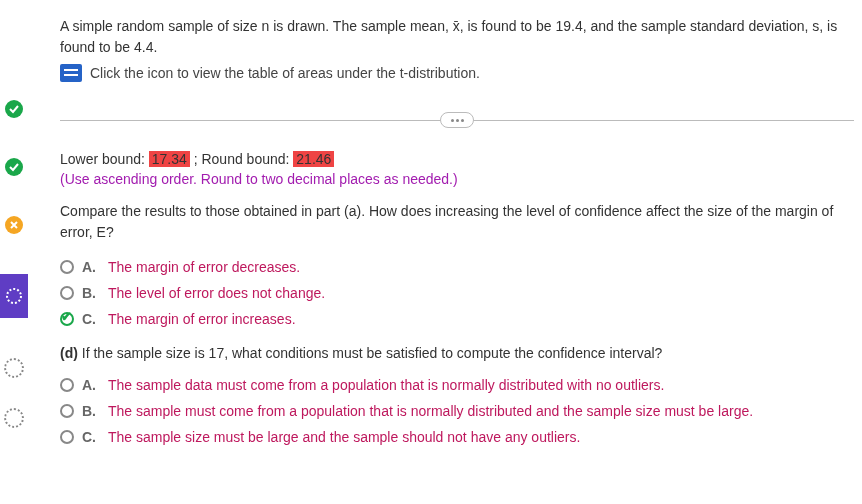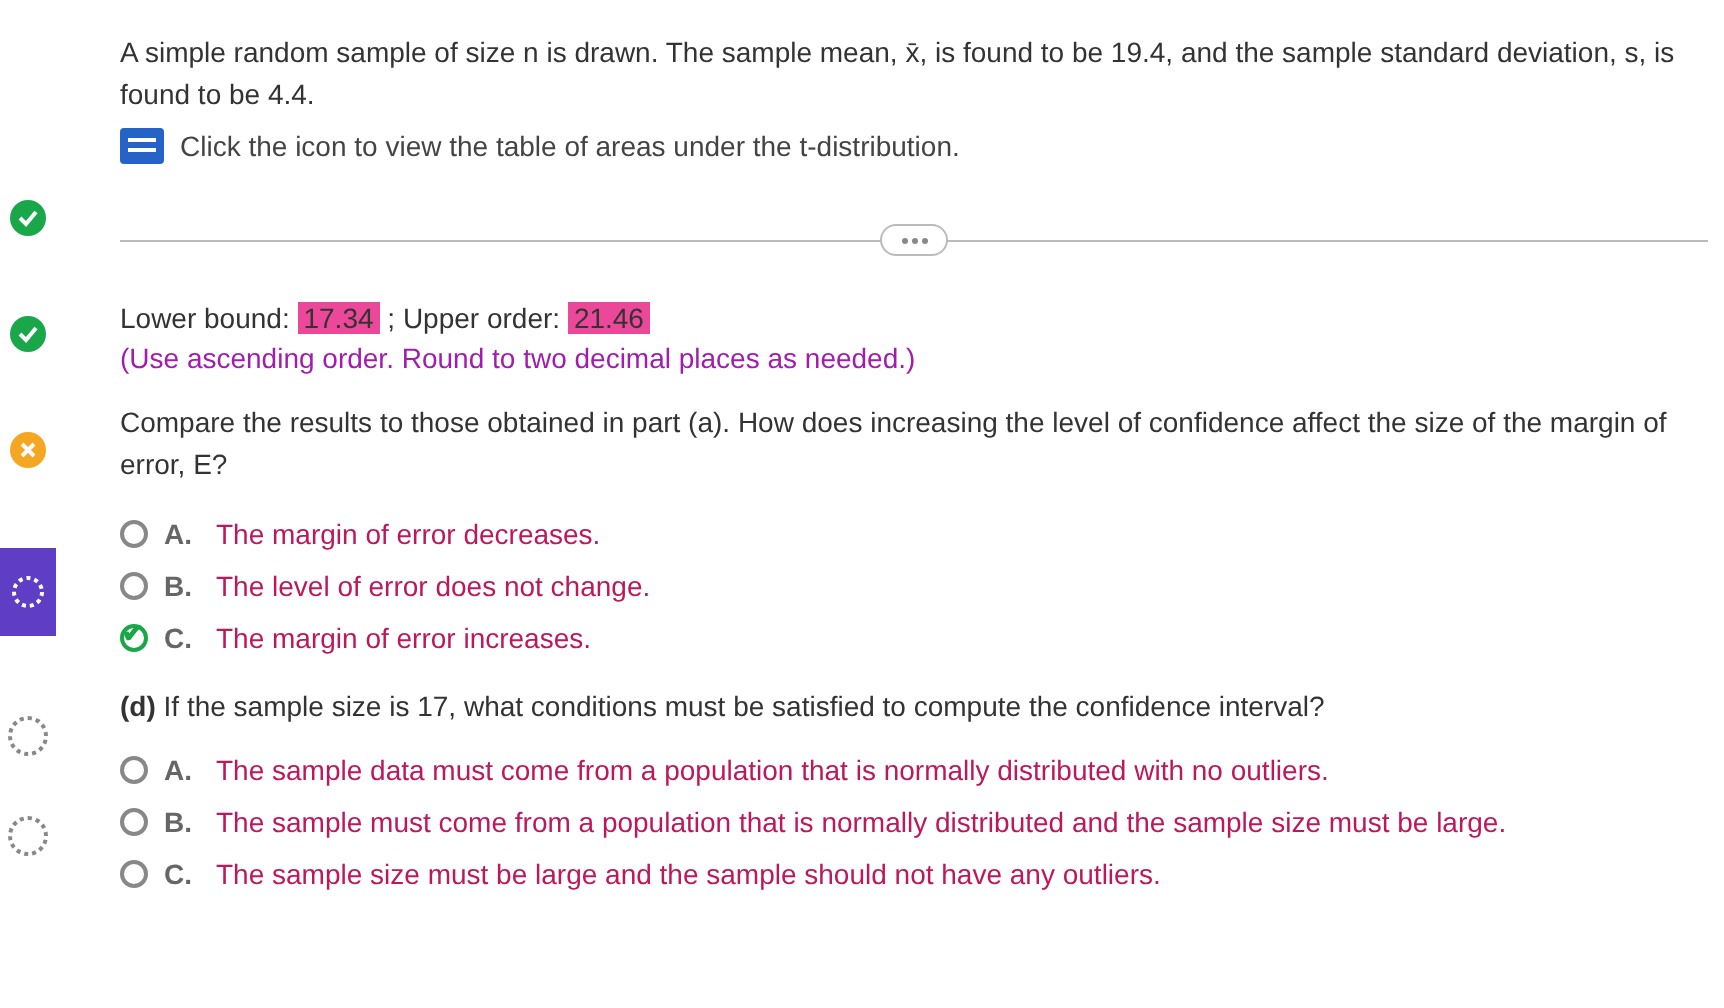--- a/index.html
+++ b/index.html
@@ -100,21 +100,21 @@
       border-radius: 8px;
       width: 34px;
       height: 16px;
       display: flex;
       align-items: center;
       justify-content: center;
       gap: 2px;
     }
     .pill span { width: 3px; height: 3px; background: #888; border-radius: 50%; }
     .bounds-line { margin: 16px 0 4px 0; }
-    .bound-val { background: #ec4899; padding: 0 3px; }
+    .bound-val { background: #ef4444; padding: 0 3px; }
     .hint { color: #a21caf; margin-bottom: 14px; }
     .question { margin-bottom: 16px; line-height: 1.5; }
     .options { margin-bottom: 18px; }
     .option-row {
       display: flex;
       align-items: center;
       gap: 8px;
       margin: 10px 0;
     }
     .radio-empty {
@@ -188,21 +188,21 @@
     <div class="pill">
         <span></span>
         <span></span>
         <span></span>
       </div>
   </div>
 
   <div class="bounds-line">
     <span>Lower bound:</span>
     <span class="bound-val">17.34</span>
-    <span>; Upper order:</span>
+    <span>; Round bound:</span>
     <span class="bound-val">21.46</span>
   </div>
   <div class="hint">(Use ascending order. Round to two decimal places as needed.)</div>
 
   <div class="question">Compare the results to those obtained in part (a). How does increasing the level of confidence affect the size of the margin of error, E?</div>
 
   <div class="options">
     <div class="option-row">
       <div class="radio-empty"></div>
       <span class="opt-letter">A.</span>

